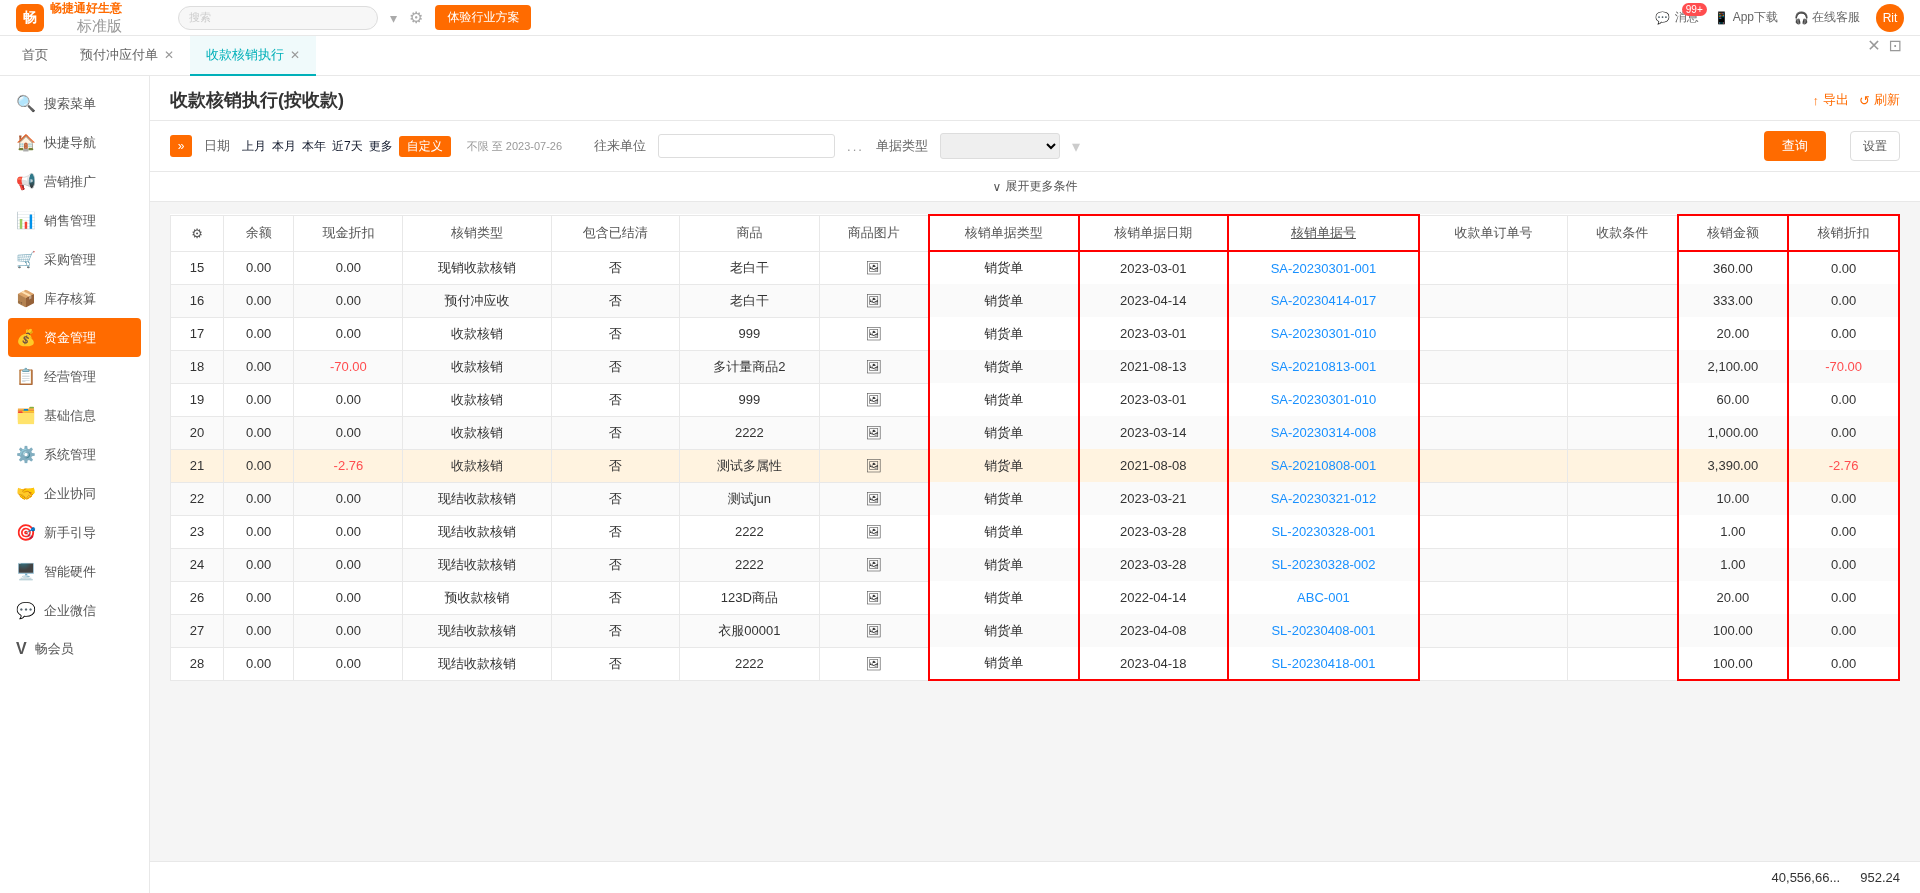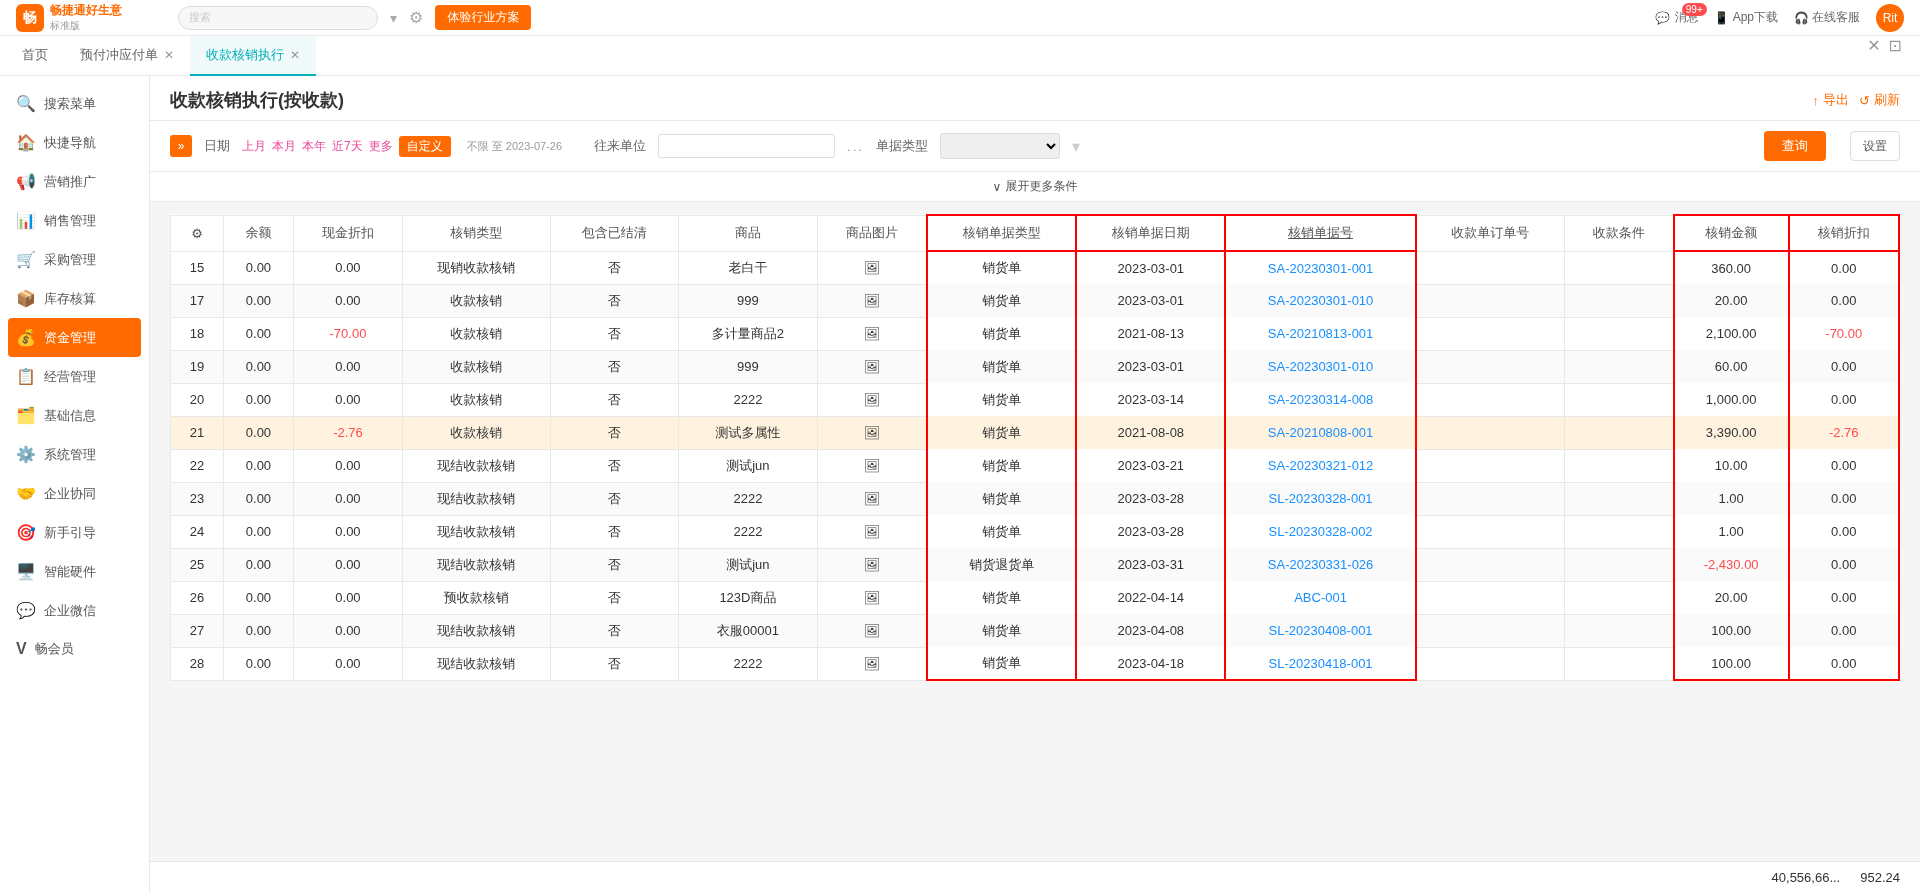--- a/index.html
+++ b/index.html
@@ -37,21 +37,21 @@
     .page-header { background: #fff; padding: 12px 20px 8px; border-bottom: 1px solid #e8e8e8; display: flex; align-items: center; justify-content: space-between; }
     .page-title { font-size: 18px; font-weight: bold; color: #333; }
     .page-actions { display: flex; gap: 10px; }
     .action-btn { display: flex; align-items: center; gap: 4px; color: #ff6b00; font-size: 13px; cursor: pointer; }
 
     
     .filter-bar { background: #fff; padding: 10px 20px; border-bottom: 1px solid #e8e8e8; display: flex; align-items: center; gap: 12px; flex-wrap: wrap; }
     .filter-arrow { width: 22px; height: 22px; background: #ff6b00; border-radius: 3px; display: flex; align-items: center; justify-content: center; color: #fff; cursor: pointer; font-size: 12px; }
     .filter-label { font-size: 13px; color: #666; }
     .filter-date-btns { display: flex; align-items: center; gap: 6px; }
-    .filter-date-btns span { font-size: 12px; color: #ec4899; cursor: pointer; }
+    .filter-date-btns span { font-size: 12px; color: #0f172a; cursor: pointer; }
     .filter-date-btns span.custom { background: #ff6b00; color: #fff; padding: 2px 8px; border-radius: 3px; }
     .filter-input { border: 1px solid #ddd; border-radius: 3px; padding: 4px 10px; font-size: 12px; color: #999; min-width: 150px; }
     .filter-dots { color: #999; letter-spacing: 2px; }
     .filter-select { border: 1px solid #ddd; border-radius: 3px; padding: 4px 20px 4px 10px; font-size: 12px; min-width: 120px; }
     .query-btn { background: #ff6b00; color: #fff; border: none; border-radius: 4px; padding: 6px 18px; font-size: 13px; cursor: pointer; }
     .settings-btn { border: 1px solid #ddd; background: #fff; border-radius: 4px; padding: 5px 12px; font-size: 12px; cursor: pointer; color: #555; }
 
     
     .expand-bar { background: #fff; border-bottom: 1px solid #e8e8e8; padding: 6px 20px; display: flex; align-items: center; justify-content: center; }
     .expand-btn { display: flex; align-items: center; gap: 4px; font-size: 12px; color: #555; cursor: pointer; }
@@ -103,21 +103,21 @@
     .user-avatar { width: 28px; height: 28px; background: #ff6b00; border-radius: 50%; display: inline-flex; align-items: center; justify-content: center; color: #fff; font-size: 12px; }
   </style>
 </head>
 <body>
 
 <div class="top-bar">
   <div class="top-bar-logo">
     <div class="logo-icon">畅</div>
     <div>
       <div style="font-size:12px;font-weight:bold;color:#ff6b00;">畅捷通好生意</div>
-      <div style="font-size:10px;color:#999;">标准版</div>
+      <div style="font-size:15px;color:#999;text-align:right;">标准版</div>
     </div>
   </div>
   <div class="top-bar-search">
     <span style="color:#ccc;font-size:11px;">搜索</span>
   </div>
   <span style="color:#aaa;cursor:pointer;font-size:14px;">▾</span>
   <span style="color:#aaa;cursor:pointer;font-size:16px;">⚙</span>
   <button class="top-bar-btn">体验行业方案</button>
   <div class="top-bar-right">
     <span class="msg-badge">
@@ -300,20 +300,36 @@
               <td>🖼</td>
               <td class="col-type" style="border-top: 2px solid red;">销货单</td>
               <td class="col-date" style="border-top: 2px solid red;">2023-03-01</td>
               <td class="col-no link-cell" style="border-top: 2px solid red;">SA-20230301-001</td>
               <td></td>
               <td></td>
               <td class="col-amount" style="border-top: 2px solid red;">360.00</td>
               <td class="col-discount" style="border-top: 2px solid red;">0.00</td>
             </tr>
             <tr>
+              <td>16</td>
+              <td>0.00</td>
+              <td>0.00</td>
+              <td>预付冲应收</td>
+              <td>否</td>
+              <td>老白干</td>
+              <td>🖼</td>
+              <td class="col-type">销货单</td>
+              <td class="col-date">2023-04-14</td>
+              <td class="col-no link-cell">SA-20230414-017</td>
+              <td></td>
+              <td></td>
+              <td class="col-amount">333.00</td>
+              <td class="col-discount">0.00</td>
+            </tr>
+            <tr>
               <td>17</td>
               <td>0.00</td>
               <td>0.00</td>
               <td>收款核销</td>
               <td>否</td>
               <td>999</td>
               <td>🖼</td>
               <td class="col-type">销货单</td>
               <td class="col-date">2023-03-01</td>
               <td class="col-no link-cell">SA-20230301-010</td>
@@ -425,36 +441,20 @@
               <td>现结收款核销</td>
               <td>否</td>
               <td>2222</td>
               <td>🖼</td>
               <td class="col-type">销货单</td>
               <td class="col-date">2023-03-28</td>
               <td class="col-no link-cell">SL-20230328-002</td>
               <td></td>
               <td></td>
               <td class="col-amount">1.00</td>
-              <td class="col-discount">0.00</td>
-            </tr>
-            <tr>
-              <td>25</td>
-              <td>0.00</td>
-              <td>0.00</td>
-              <td>现结收款核销</td>
-              <td>否</td>
-              <td>测试jun</td>
-              <td>🖼</td>
-              <td class="col-type">销货退货单</td>
-              <td class="col-date">2023-03-31</td>
-              <td class="col-no link-cell">SA-20230331-026</td>
-              <td></td>
-              <td></td>
-              <td class="col-amount neg-val">-2,430.00</td>
               <td class="col-discount">0.00</td>
             </tr>
             <tr>
               <td>26</td>
               <td>0.00</td>
               <td>0.00</td>
               <td>预收款核销</td>
               <td>否</td>
               <td>123D商品</td>
               <td>🖼</td>

